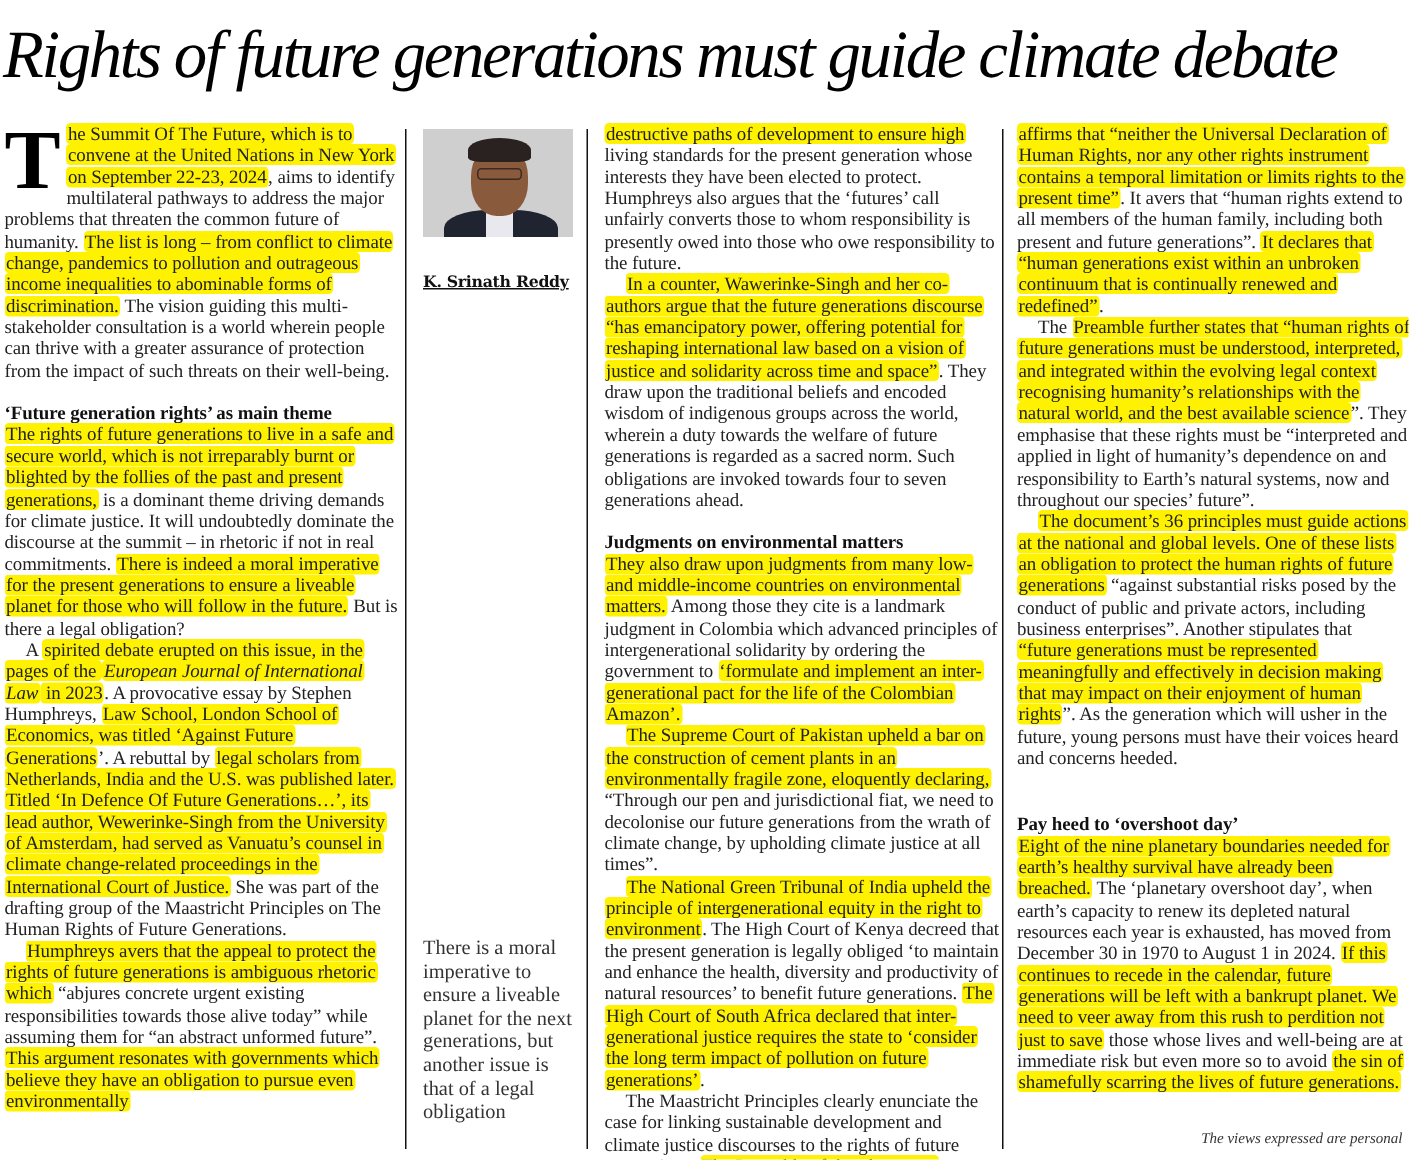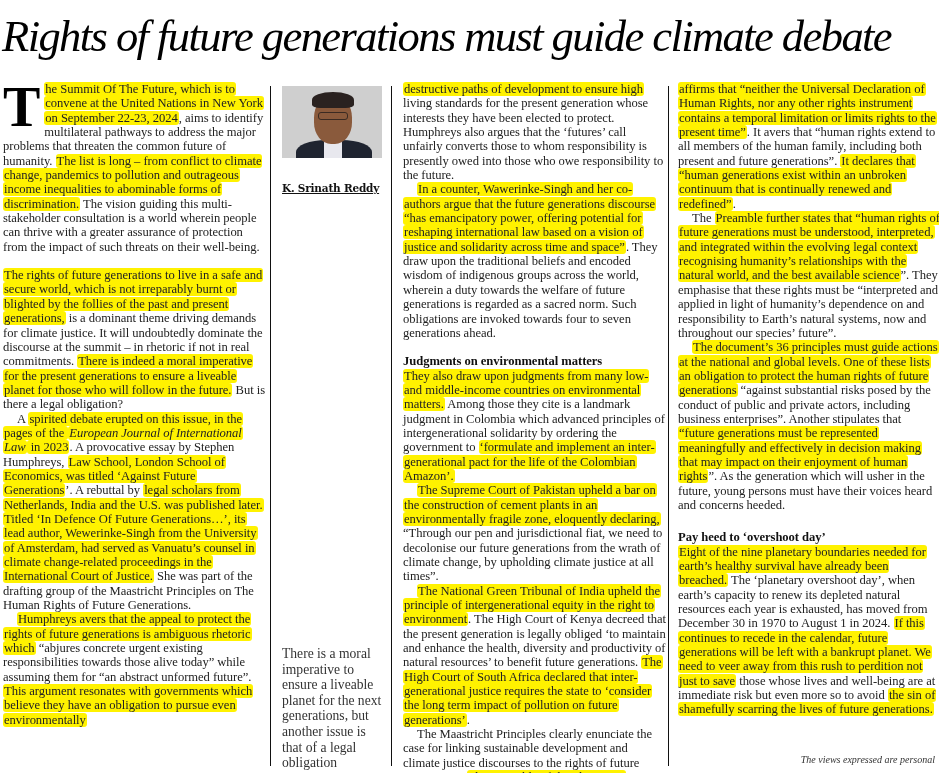--- a/index.html
+++ b/index.html
@@ -54,41 +54,42 @@
     position: absolute; left: 42px; top: 54px; width: 18px; height: 20px; background: #e8e8ee;
   }
   .author-name {
     margin-top: 24px; font-family: "DejaVu Serif", serif; font-weight: bold; font-size: 10.5px;
     text-decoration: underline; color: #111; line-height: 13px; letter-spacing: -0.2px;
   }
   .author-bio {
     margin-top: 10px; font-family: "DejaVu Sans", sans-serif; font-size: 8.6px; line-height: 12.6px; color: #333;
   }
   .pull-quote {
-    position: absolute; left: 282px; top: 646px; width: 105px;
+    position: absolute; left: 282px; top: 624px; width: 105px;
     font-family: "Liberation Serif", serif; font-size: 13.6px; line-height: 15.6px; color: #333;
   }
   .footer-note {
     position: absolute; right: 4px; top: 754px;
     font-family: "Liberation Serif", serif; font-style: italic; font-size: 10px; color: #333;
   }
 </style>
 </head>
 <body>
 
 <h1 class="headline">Rights of future generations must guide climate debate</h1>
 
 <div class="rule r1"></div>
 <div class="rule r2"></div>
 <div class="rule r3"></div>
 
 <div class="col c1">
   <span class="dropcap">T</span>
   <span class="p"><span class="hl" style="background: rgb(255, 242, 0);">he Summit Of The Future, which is to convene at the United Nations in New York on September 22-23, 2024</span><span>, aims to identify multilateral pathways to address the major problems that threaten the common future of humanity. </span><span class="hl" style="background: rgb(255, 242, 0);">The list is long – from conflict to climate change, pandemics to pollution and outrageous income inequalities to abominable forms of discrimination.</span><span> The vision guiding this multi-stakeholder consultation is a world wherein people can thrive with a greater assurance of protection from the impact of such threats on their well-being.</span></span>
   <span class="gap"></span>
+  <span class="sub" style="margin-top:0">‘Future generation rights’ as main theme</span>
   <span class="p"><span class="hl" style="background: rgb(255, 242, 0);">The rights of future generations to live in a safe and secure world, which is not irreparably burnt or blighted by the follies of the past and present generations,</span><span> is a dominant theme driving demands for climate justice. It will undoubtedly dominate the discourse at the summit – in rhetoric if not in real commitments. </span><span class="hl" style="background: rgb(255, 242, 0);">There is indeed a moral imperative for the present generations to ensure a liveable planet for those who will follow in the future.</span><span> But is there a legal obligation?</span></span>
   <span class="p indent"><span>A </span><span class="hl" style="background: rgb(255, 242, 0);">spirited debate erupted on this issue, in the pages of the </span><em class="hl" style="background: rgb(255, 242, 0);">European Journal of International Law</em><span class="hl" style="background: rgb(255, 242, 0);"> in 2023</span><span>. A provocative essay by Stephen Humphreys, </span><span class="hl" style="background: rgb(255, 242, 0);">Law School, London School of Economics, was titled ‘Against Future Generations</span><span>’. A rebuttal by </span><span class="hl" style="background: rgb(255, 242, 0);">legal scholars from Netherlands, India and the U.S. was published later. Titled ‘In Defence Of Future Generations…’, its lead author, Wewerinke-Singh from the University of Amsterdam, had served as Vanuatu’s counsel in climate change-related proceedings in the International Court of Justice.</span><span> She was part of the drafting group of the Maastricht Principles on The Human Rights of Future Generations.</span></span>
   <span class="p indent"><span class="hl" style="background: rgb(255, 242, 0);">Humphreys avers that the appeal to protect the rights of future generations is ambiguous rhetoric which</span><span> “abjures concrete urgent existing responsibilities towards those alive today” while assuming them for “an abstract unformed future”. </span><span class="hl" style="background: rgb(255, 242, 0);">This argument resonates with governments which believe they have an obligation to pursue even environmentally</span></span>
 </div>
 
 <div class="author-box">
   <div class="photo">
     <div class="suit"></div>
       <div class="shirt"></div>
       <div class="face"></div>
@@ -109,17 +110,17 @@
   <span class="p indent"><span class="hl" style="background: rgb(255, 242, 0);">The Supreme Court of Pakistan upheld a bar on the construction of cement plants in an environmentally fragile zone, eloquently declaring,</span><span> “Through our pen and jurisdictional fiat, we need to decolonise our future generations from the wrath of climate change, by upholding climate justice at all times”.</span></span>
   <span class="p indent"><span class="hl" style="background: rgb(255, 242, 0);">The National Green Tribunal of India upheld the principle of intergenerational equity in the right to environment</span><span>. The High Court of Kenya decreed that the present generation is legally obliged ‘to maintain and enhance the health, diversity and productivity of natural resources’ to benefit future generations. </span><span class="hl" style="background: rgb(255, 242, 0);">The High Court of South Africa declared that inter-generational justice requires the state to ‘consider the long term impact of pollution on future generations’</span><span>.</span></span>
   <span class="p indent"><span>The Maastricht Principles clearly enunciate the case for linking sustainable development and climate justice discourses to the rights of future generations. </span><span class="hl" style="background: rgb(255, 242, 0);">The Preamble of that document</span></span>
 </div>
 
 <div class="col c3">
   <span class="p"><span class="hl" style="background: rgb(255, 242, 0);">affirms that “neither the Universal Declaration of Human Rights, nor any other rights instrument contains a temporal limitation or limits rights to the present time”</span><span>. It avers that “human rights extend to all members of the human family, including both present and future generations”. </span><span class="hl" style="background: rgb(255, 242, 0);">It declares that “human generations exist within an unbroken continuum that is continually renewed and redefined”</span><span>.</span></span>
   <span class="p indent"><span>The </span><span class="hl" style="background: rgb(255, 242, 0);">Preamble further states that “human rights of future generations must be understood, interpreted, and integrated within the evolving legal context recognising humanity’s relationships with the natural world, and the best available science</span><span>”. They emphasise that these rights must be “interpreted and applied in light of humanity’s dependence on and responsibility to Earth’s natural systems, now and throughout our species’ future”.</span></span>
   <span class="p indent"><span class="hl" style="background: rgb(255, 242, 0);">The document’s 36 principles must guide actions at the national and global levels. One of these lists an obligation to protect the human rights of future generations</span><span> “against substantial risks posed by the conduct of public and private actors, including business enterprises”. Another stipulates that </span><span class="hl" style="background: rgb(255, 242, 0);">“future generations must be represented meaningfully and effectively in decision making that may impact on their enjoyment of human rights</span><span>”. As the generation which will usher in the future, young persons must have their voices heard and concerns heeded.</span></span>
   <span class="gap"></span>
-  <span class="sub" style="margin-top:4px">Pay heed to ‘overshoot day’</span>
+  <span class="sub" style="margin-top:16px">Pay heed to ‘overshoot day’</span>
   <span class="p"><span class="hl" style="background: rgb(255, 242, 0);">Eight of the nine planetary boundaries needed for earth’s healthy survival have already been breached.</span><span> The ‘planetary overshoot day’, when earth’s capacity to renew its depleted natural resources each year is exhausted, has moved from December 30 in 1970 to August 1 in 2024. </span><span class="hl" style="background: rgb(255, 242, 0);">If this continues to recede in the calendar, future generations will be left with a bankrupt planet. We need to veer away from this rush to perdition not just to save</span><span> those whose lives and well-being are at immediate risk but even more so to avoid </span><span class="hl" style="background: rgb(255, 242, 0);">the sin of shamefully scarring the lives of future generations.</span></span>
 </div>
 
 <div class="footer-note">The views expressed are personal</div>
 
 </body></html>

